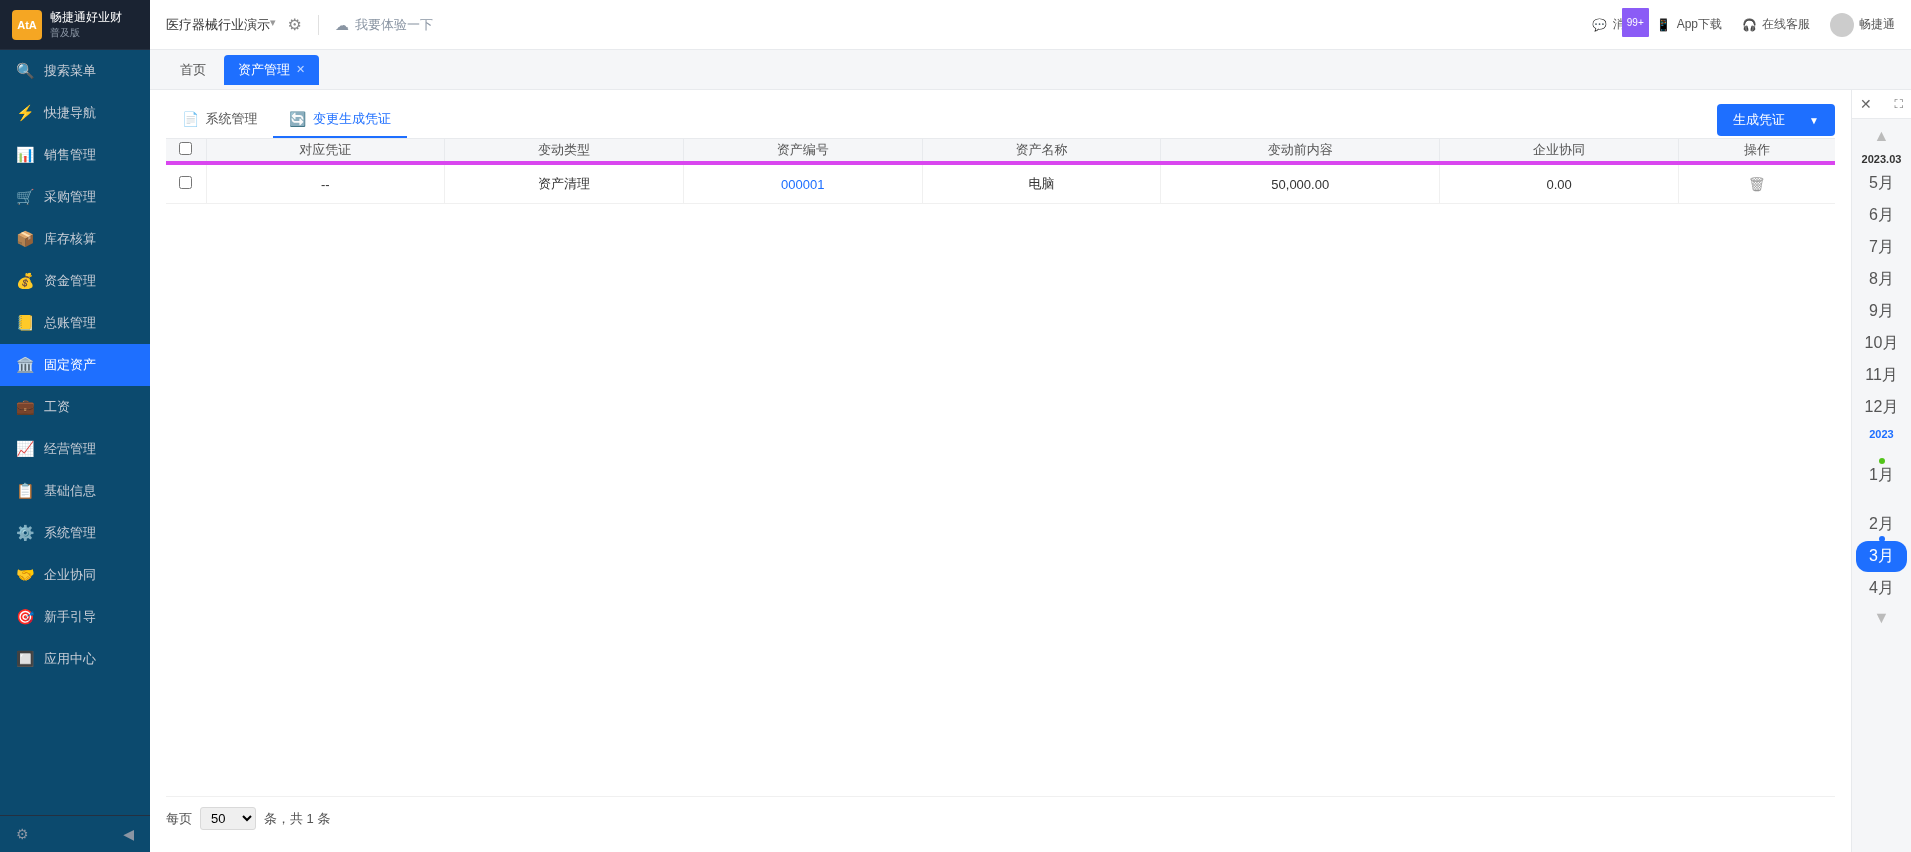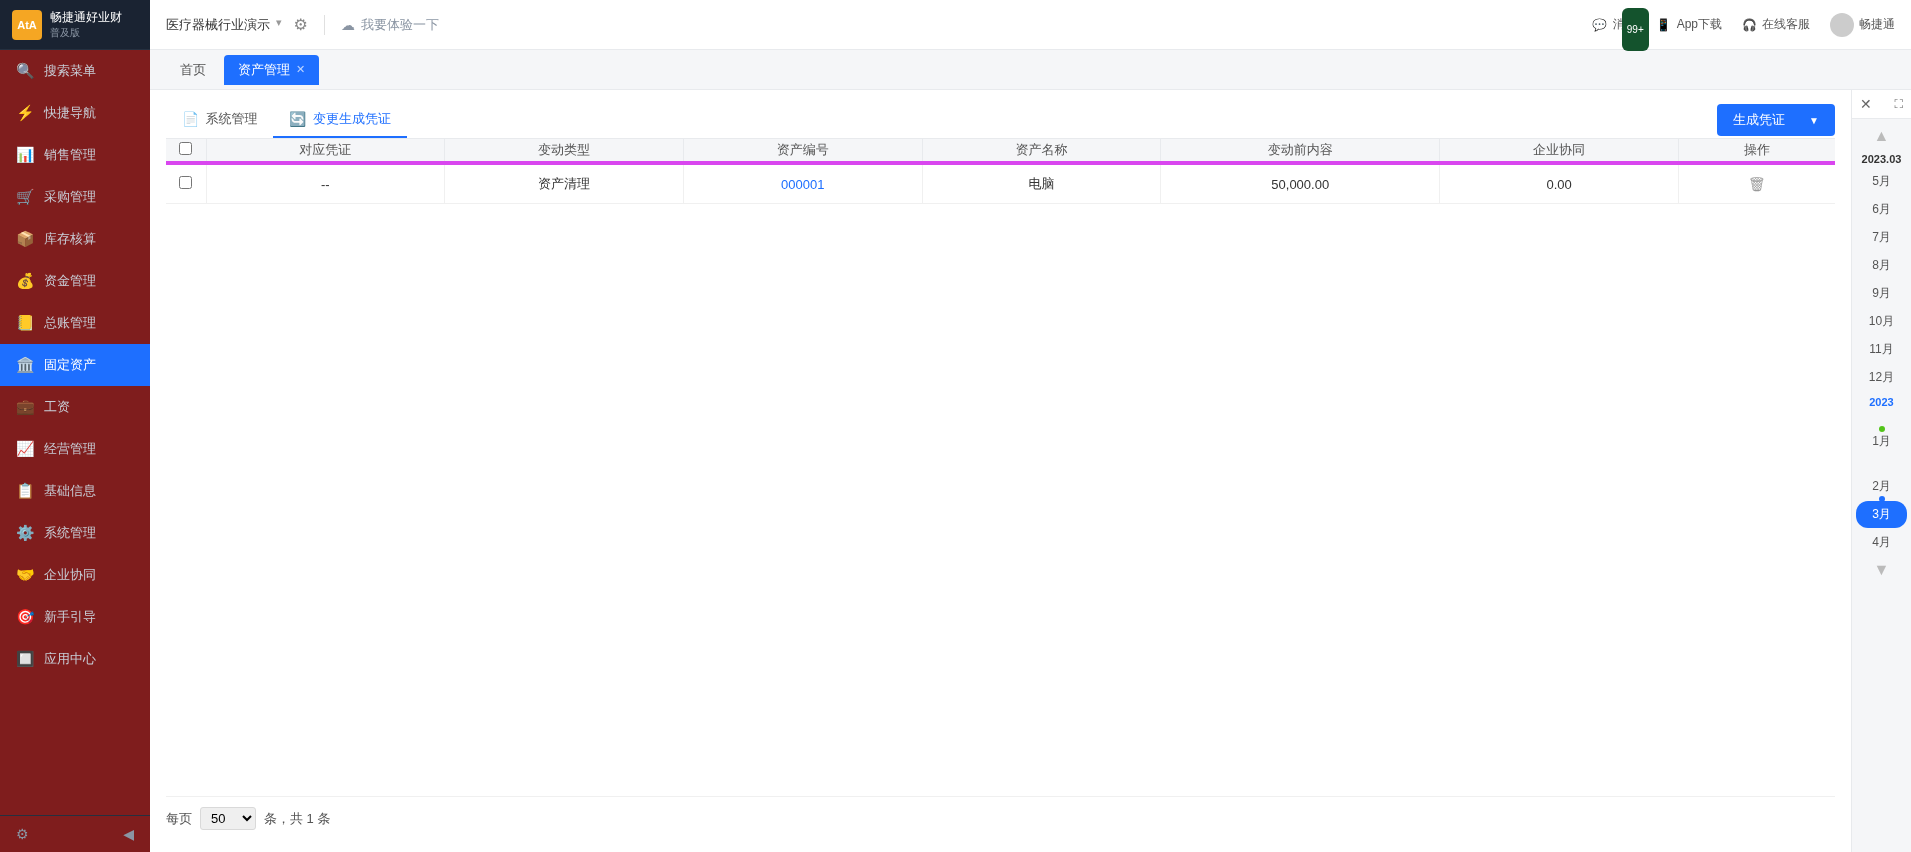--- a/index.html
+++ b/index.html
@@ -1,21 +1,21 @@
 <!DOCTYPE html>
 <html><head>
   <meta charset="utf-8">
   <style>
     * { box-sizing: border-box; margin: 0; padding: 0; }
     body { font-family: "Microsoft YaHei", "PingFang SC", sans-serif; font-size: 13px; background: #f0f2f5; display: flex; height: 852px; overflow: hidden; }
 
     
     .sidebar {
       width: 150px;
-      background: #7f1d1d;
+      background: #0c4a6e;
       color: #c8cdd6;
       display: flex;
       flex-direction: column;
       height: 100%;
       flex-shrink: 0;
     }
     .sidebar-logo {
       padding: 10px 12px;
       background: #1a2332;
       border-bottom: 1px solid #253040;
@@ -85,21 +85,20 @@
       background: #fff;
       border-bottom: 1px solid #e8eaed;
       display: flex;
       align-items: center;
       padding: 0 16px;
       gap: 12px;
     }
     .topbar-company {
       display: flex;
       align-items: flex-start;
-      gap: 6px;
       font-size: 13px;
       color: #333;
       cursor: pointer;
     }
     .topbar-divider { width: 1px; height: 20px; background: #e0e0e0; margin: 0 4px; }
     .topbar-hint {
       display: flex;
       align-items: center;
       gap: 6px;
       color: #8a95a3;
@@ -115,25 +114,25 @@
     .topbar-right-item {
       display: flex;
       align-items: center;
       gap: 5px;
       color: #555;
       font-size: 12px;
       cursor: pointer;
       position: relative;
     }
     .badge {
-      background: #14532d;
+      background: #8b5cf6;
       color: #fff;
-      border-radius: 6px;
+      border-radius: 1px;
       font-size: 10px;
-      padding: 16px 5px;
+      padding: 9px 5px;
       position: absolute;
       top: -8px;
       right: -12px;
     }
 
     
     .nav-tabs {
       background: #f5f6f8;
       border-bottom: 1px solid #e8eaed;
       display: flex;
@@ -305,21 +304,21 @@
     .calendar-list::-webkit-scrollbar { width: 3px; }
     .calendar-list::-webkit-scrollbar-thumb { background: #d0d0d0; }
     .calendar-year {
       font-size: 11px;
       color: #333;
       padding: 4px 8px 2px;
       font-weight: bold;
       text-align: center;
     }
     .calendar-month {
-      font-size: 12px;
+      font-size: 16px;
       color: #555;
       padding: 5px 8px;
       text-align: center;
       cursor: pointer;
       border-radius: 12px;
       margin: 1px 4px;
     }
     .calendar-month.current {
       background: #1e6fff;
       color: #fff;

